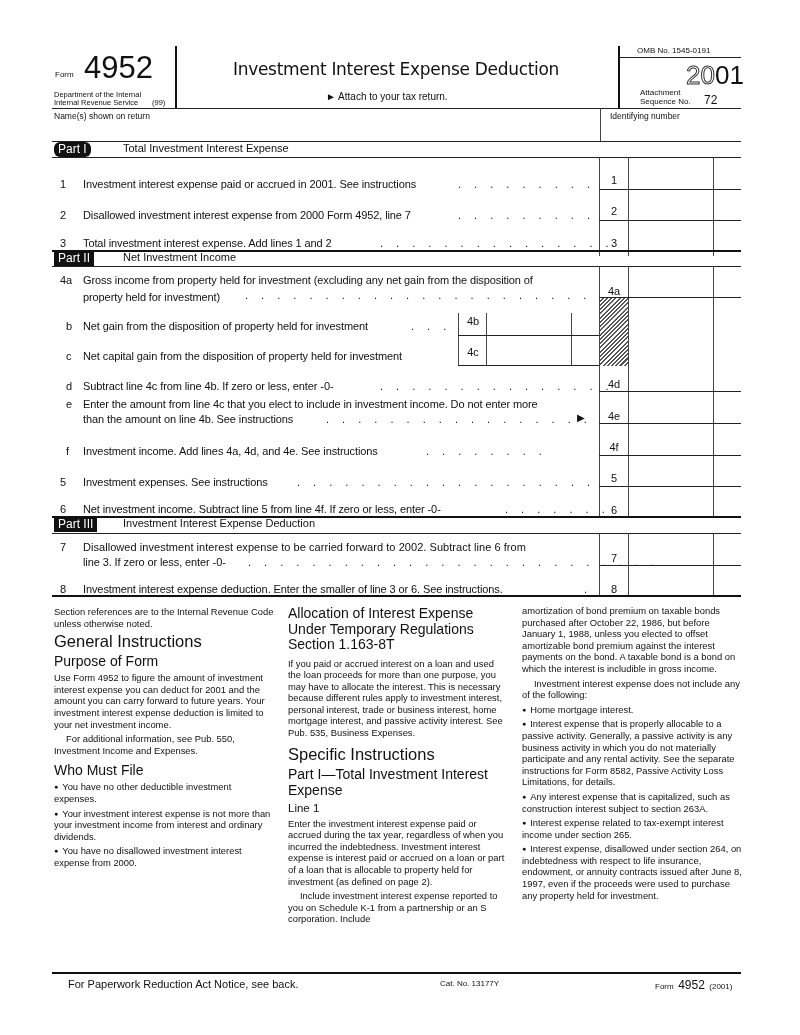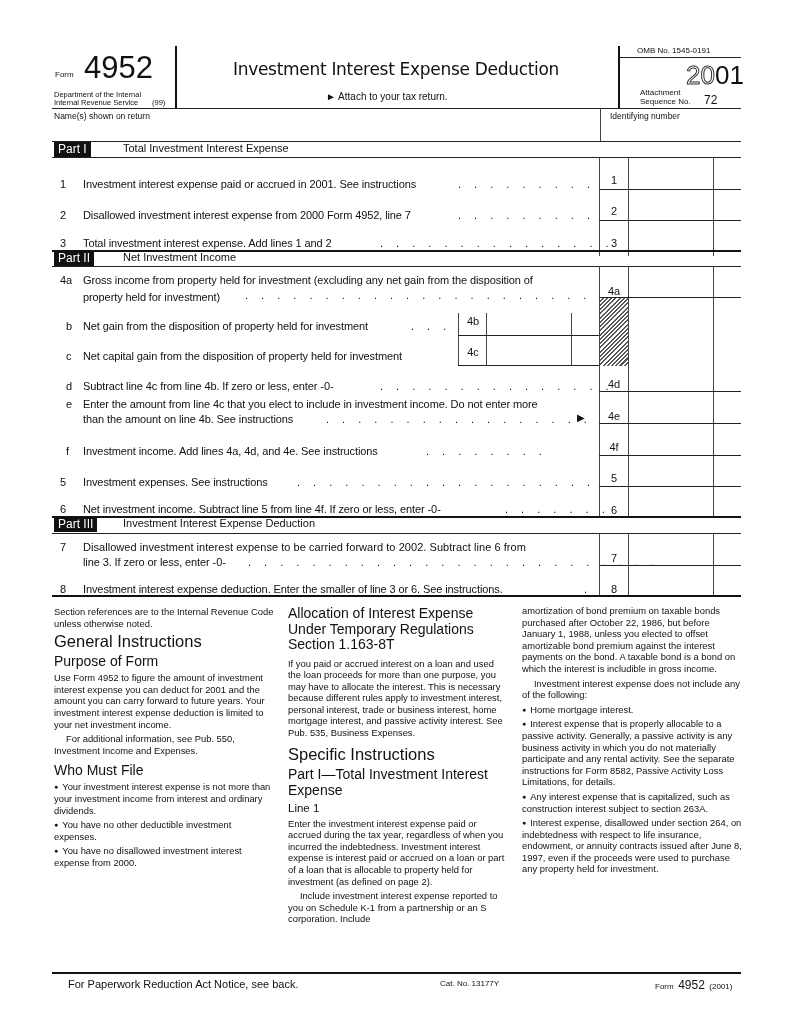--- a/index.html
+++ b/index.html
@@ -51,21 +51,21 @@
 </div>
 
 <div class="hline" style="left:52px;top:108px;width:689px;"></div>
 <span class="abs" style="left:54px;top:111px;font-size:8.5px;">Name(s) shown on return</span>
 <div class="field" style="left:52px;top:120px;width:547px;height:20px;"></div>
 <div class="vline" style="left:600px;top:108px;height:33px;"></div>
 <span class="abs" style="left:610px;top:111px;font-size:8.5px;">Identifying number</span>
 <div class="field" style="left:602px;top:120px;width:138px;height:20px;"></div>
 <div class="hline" style="left:52px;top:141px;width:689px;"></div>
 
-<div class="partbadge" style="left:54px;top:142px;">Part I</div>
+<div class="partbadge" style="left:54px;top:142px;border-radius:6px;">Part I</div>
 <span class="parttitle" style="left:123px;top:142px;">Total Investment Interest Expense</span>
 <div class="hline" style="left:52px;top:157px;width:689px;"></div>
 
 <div class="vline" style="left:599px;top:157px;height:99px;"></div>
 <div class="vline" style="left:628px;top:157px;height:99px;"></div>
 <div class="vline" style="left:713px;top:157px;height:99px;"></div>
 
 <div>
   <span class="num" style="left:60px;top:178px;">1</span>
   <span class="txt" style="left:83px;top:178px;">Investment interest expense paid or accrued in 2001. See instructions</span>
@@ -206,41 +206,42 @@
 </div>
 <div class="hline thick" style="left:52px;top:595px;width:689px;"></div>
 
 <div class="col" style="left:54px;top:606px;width:220px;">
   <p>Section references are to the Internal Revenue Code unless otherwise noted.</p>
   <div class="h1">General Instructions</div>
   <div class="h2">Purpose of Form</div>
   <p>Use Form 4952 to figure the amount of investment interest expense you can deduct for 2001 and the amount you can carry forward to future years. Your investment interest expense deduction is limited to your net investment income.</p>
   <p class="indent">For additional information, see Pub. 550, Investment Income and Expenses.</p>
   <div class="h2" style="margin-top:6px;">Who Must File</div>
+  <p class="bullet">You have no other deductible investment expenses.</p>
   <p class="bullet">Your investment interest expense is not more than your investment income from interest and ordinary dividends.</p>
-  <p class="bullet">You have no other deductible investment expenses.</p>
   <p class="bullet">You have no disallowed investment interest expense from 2000.</p>
 </div>
 
 <div class="col" style="left:288px;top:606px;width:220px;">
   <div class="h2" style="line-height:15.5px;margin-bottom:5px;">Allocation of Interest Expense Under Temporary Regulations Section 1.163-8T</div>
   <p>If you paid or accrued interest on a loan and used the loan proceeds for more than one purpose, you may have to allocate the interest. This is necessary because different rules apply to investment interest, personal interest, trade or business interest, home mortgage interest, and passive activity interest. See Pub. 535, Business Expenses.</p>
   <div class="h1" style="margin-top:6px;">Specific Instructions</div>
   <div class="h2" style="line-height:16px;">Part I—Total Investment Interest Expense</div>
   <div class="h3">Line 1</div>
   <p>Enter the investment interest expense paid or accrued during the tax year, regardless of when you incurred the indebtedness. Investment interest expense is interest paid or accrued on a loan or part of a loan that is allocable to property held for investment (as defined on page 2).</p>
   <p class="indent">Include investment interest expense reported to you on Schedule K-1 from a partnership or an S corporation. Include</p>
 </div>
 
 <div class="col" style="left:522px;top:605px;width:222px;">
   <p>amortization of bond premium on taxable bonds purchased after October 22, 1986, but before January 1, 1988, unless you elected to offset amortizable bond premium against the interest payments on the bond. A taxable bond is a bond on which the interest is includible in gross income.</p>
   <p class="indent">Investment interest expense does not include any of the following:</p>
   <p class="bullet">Home mortgage interest.</p>
   <p class="bullet">Interest expense that is properly allocable to a passive activity. Generally, a passive activity is any business activity in which you do not materially participate and any rental activity. See the separate instructions for Form 8582, Passive Activity Loss Limitations, for details.</p>
   <p class="bullet">Any interest expense that is capitalized, such as construction interest subject to section 263A.</p>
+  <p class="bullet">Interest expense related to tax-exempt interest income under section 265.</p>
   <p class="bullet">Interest expense, disallowed under section 264, on indebtedness with respect to life insurance, endowment, or annuity contracts issued after June 8, 1997, even if the proceeds were used to purchase any property held for investment.</p>
 </div>
 
 <div class="hline thick" style="left:52px;top:972px;width:689px;"></div>
 <span class="abs" style="left:54px;top:978px;font-size:11px;margin-left:14px;">For Paperwork Reduction Act Notice, see back.</span>
 <span class="abs" style="left:440px;top:979px;font-size:8px;">Cat. No. 13177Y</span>
 <span class="abs" style="left:655px;top:975px;white-space:nowrap;">
   <span style="font-size:8px;">Form</span>
   <span style="font-size:12px;">4952</span>
   <span style="font-size:8px;">(2001)</span>

